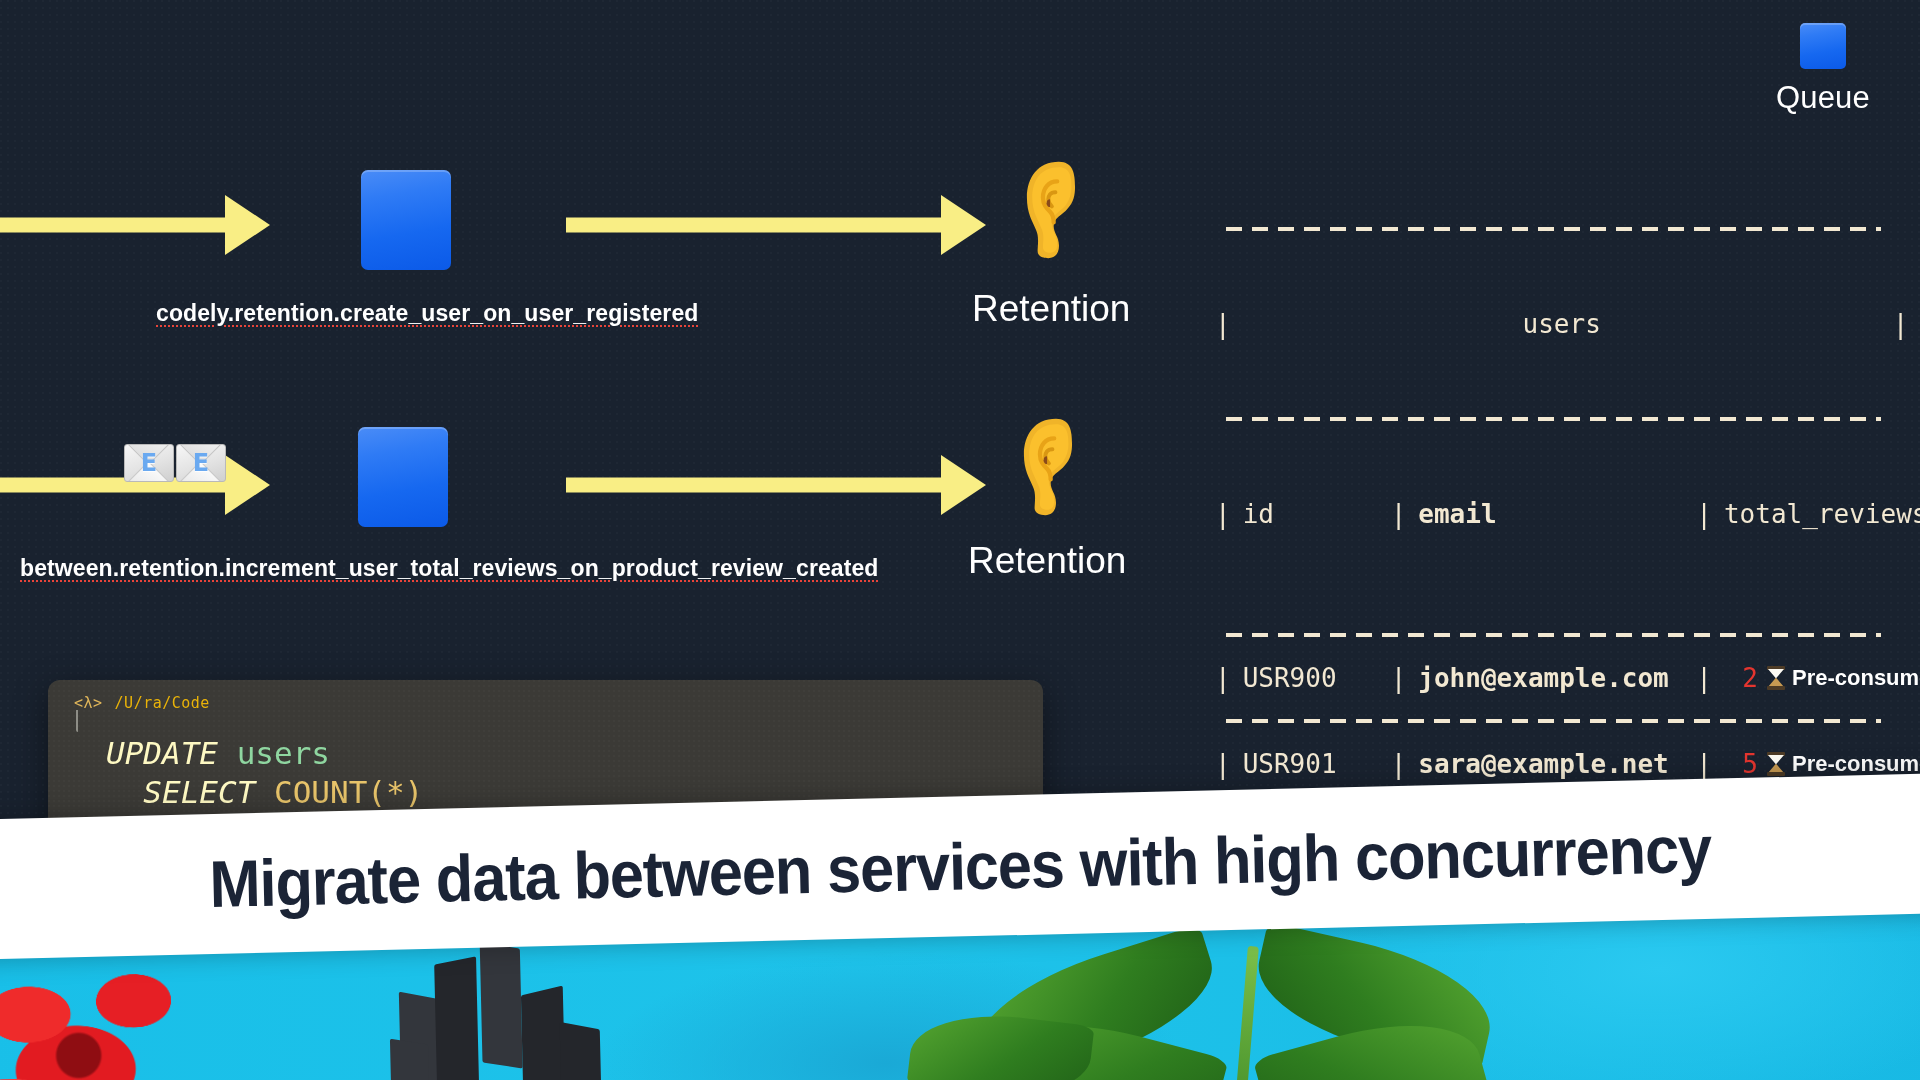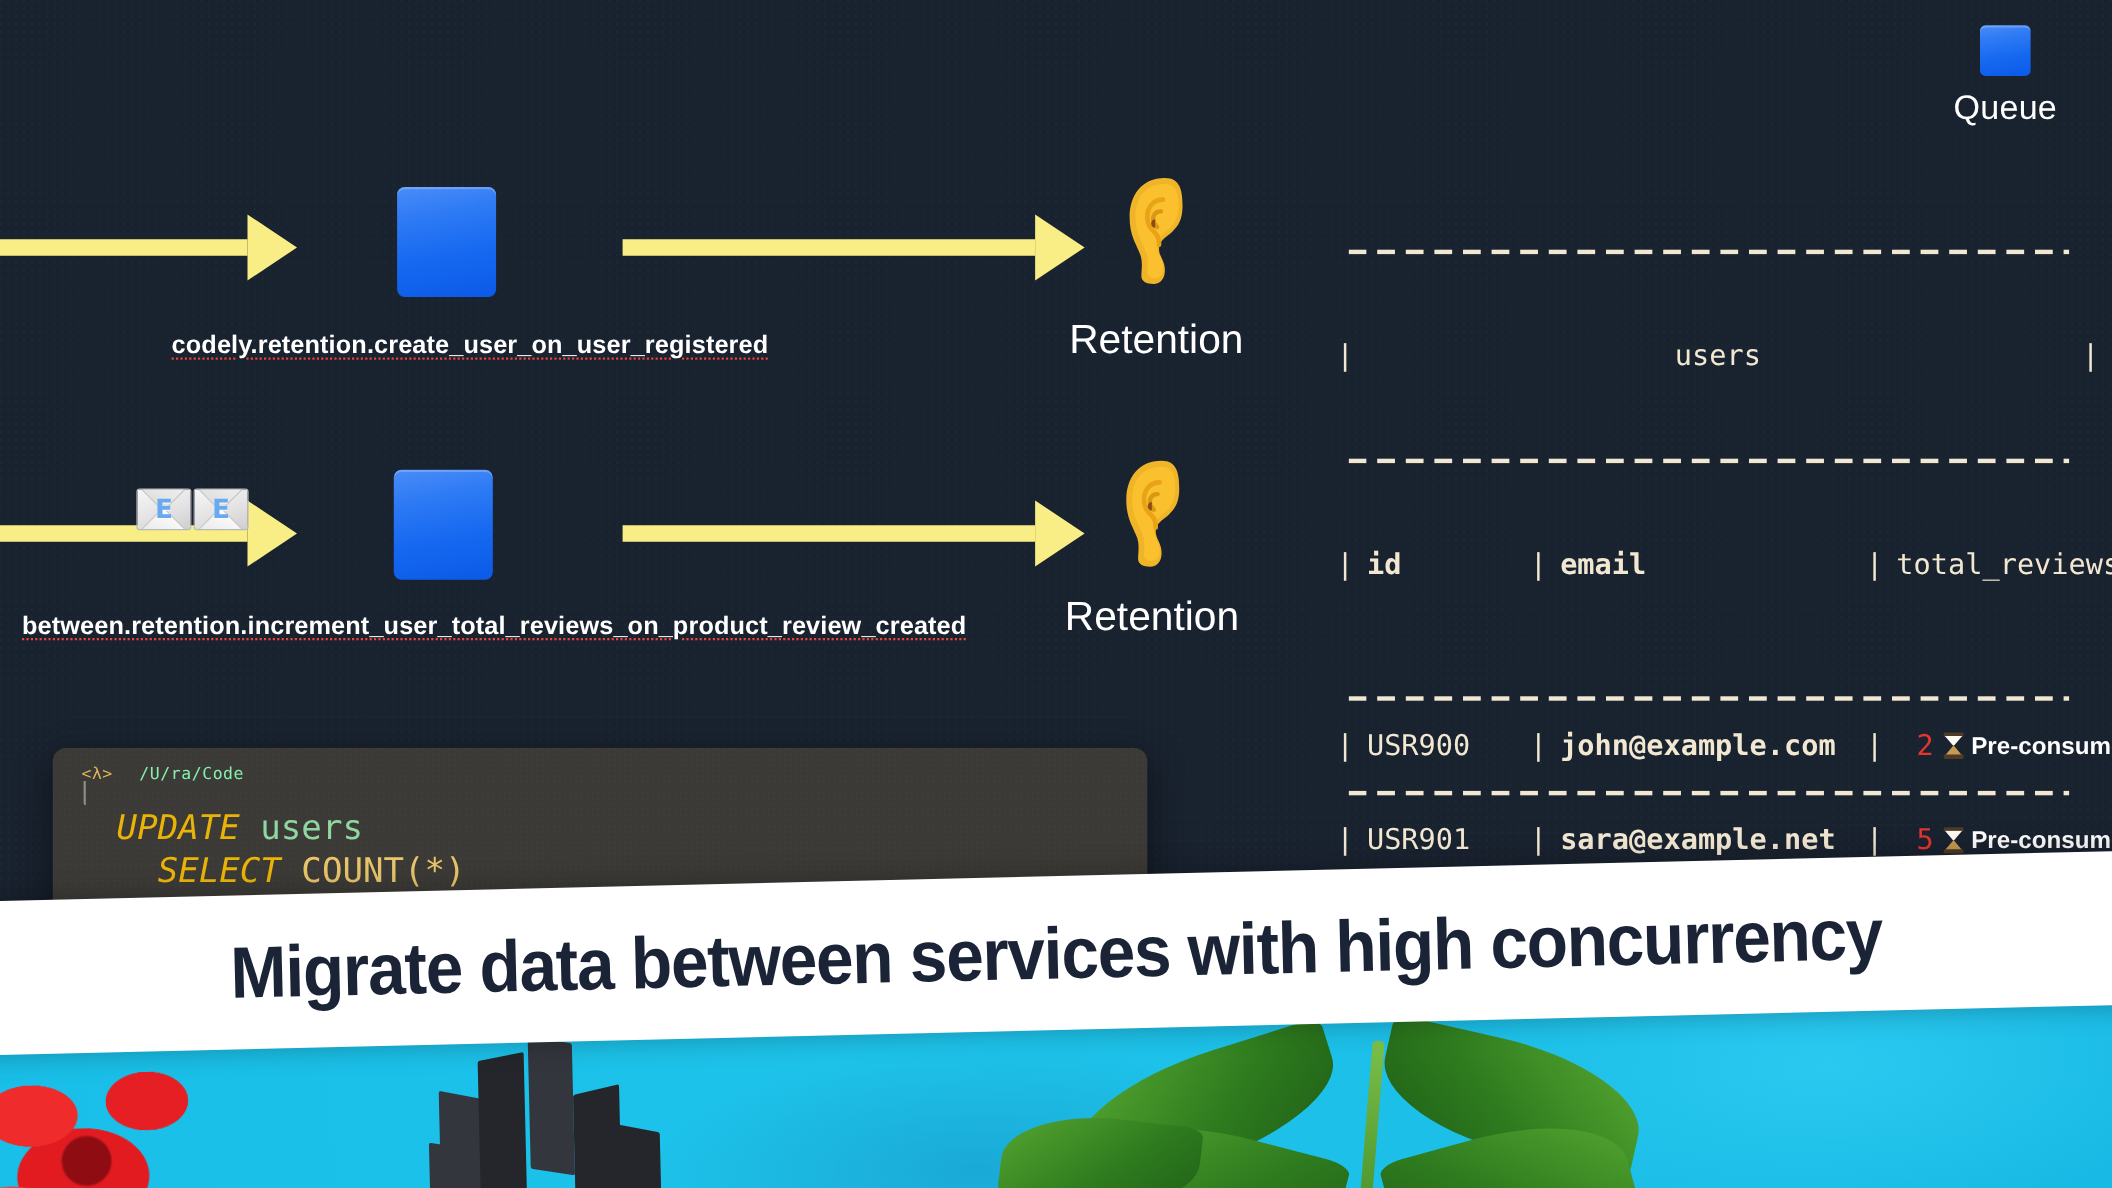--- a/index.html
+++ b/index.html
@@ -250,33 +250,33 @@
     background-size:5px 5px;
   }
   .prompt {
     position: absolute;
     left: 26px; top: 14px;
     font-size: 15px;
     color: #d8a03a;
     letter-spacing: .5px;
   }
   .prompt .lam { color:#e0b65a; }
-  .prompt .path { color:#86efac; margin-left:24px;}
+  .prompt .path { color:#eab308; margin-left:12px;}
   .prompt-tail{
     position:absolute; left:28px; top:30px;
     width:2px;height:22px;background:#8d8d86;border-bottom-left-radius:6px;
   }
   .code {
     position: absolute;
     left: 58px; top: 54px;
     font-size: 31px;
     line-height: 39px;
     white-space: pre;
   }
-  .k-kw  { color:#eab308; font-style: italic; }
+  .k-kw  { color:#fef9c3; font-style: italic; }
   .k-tbl { color:#8fd6a0; }
   .k-plain{ color:#f3ead6; }
   .k-fn  { color:#e8c46a; }
 
   
   .banner {
     position: absolute;
     left: -40px;
     top: 820px;
     width: 2000px;
@@ -425,21 +425,21 @@
   <div class="ascii-table">
     <div class="rule"><span class="rule-dashes"></span></div>
     <div class="trow">
       <span class="bar">|</span>
       <span class="tcell c-title">users</span>
       <span class="bar">|</span>
     </div>
     <div class="rule"><span class="rule-dashes"></span></div>
     <div class="trow">
       <span class="bar">|</span>
-      <span class="tcell c-id" style="padding-left:12px;font-weight:bold;">id</span>
+      <span class="tcell c-id" style="padding-left:12px;">id</span>
       <span class="bar">|</span>
       <span class="tcell c-mail" style="padding-left:12px;">email</span>
       <span class="bar">|</span>
       <span class="tcell" style="padding-left:12px;width:218px;">total_reviews</span>
       
     </div>
 
     <div id="table-body"><div class="rule"><span class="rule-dashes"></span></div><div class="trow"><span class="bar">|</span><span class="tcell c-id" style="padding-left:12px;">USR900</span><span class="bar">|</span><span class="tcell c-mail" style="padding-left:12px;">john@example.com</span><span class="bar">|</span><span class="tcell c-num" style="margin-left:12px;">2</span><span class="hourglass"><span class="hg-body"></span></span><span class="tag">Pre-consumer</span></div><div class="rule"><span class="rule-dashes"></span></div><div class="trow"><span class="bar">|</span><span class="tcell c-id" style="padding-left:12px;">USR901</span><span class="bar">|</span><span class="tcell c-mail" style="padding-left:12px;">sara@example.net</span><span class="bar">|</span><span class="tcell c-num" style="margin-left:12px;">5</span><span class="hourglass"><span class="hg-body"></span></span><span class="tag">Pre-consumer</span></div><div class="rule"><span class="rule-dashes"></span></div><div class="trow"><span class="bar">|</span><span class="tcell c-id" style="padding-left:12px;">USR902</span><span class="bar">|</span><span class="tcell c-mail" style="padding-left:12px;">mike@example.org</span><span class="bar">|</span><span class="tcell c-num zero" style="margin-left:12px;">0</span><span class="hourglass"><span class="hg-body"></span></span><span class="tag">Pre-consumer</span></div><div class="rule"><span class="rule-dashes"></span></div><div class="trow"><span class="bar">|</span><span class="tcell c-id" style="padding-left:12px;">USR903</span><span class="bar">|</span><span class="tcell c-mail" style="padding-left:12px;">lisa@example.com</span><span class="bar">|</span><span class="tcell c-num" style="margin-left:12px;">1</span><span class="newbadge">NEW</span><span class="tag">Post-consumer</span></div><div class="rule"><span class="rule-dashes"></span></div><div class="trow"><span class="bar">|</span><span class="tcell c-id" style="padding-left:12px;">USR904</span><span class="bar">|</span><span class="tcell c-mail" style="padding-left:12px;">emma@example.com</span><span class="bar">|</span><span class="tcell c-num zero" style="margin-left:12px;">0</span><span class="newbadge">NEW</span><span class="tag">Post-consumer</span></div><div class="rule"><span class="rule-dashes"></span></div></div>
   </div>
 

